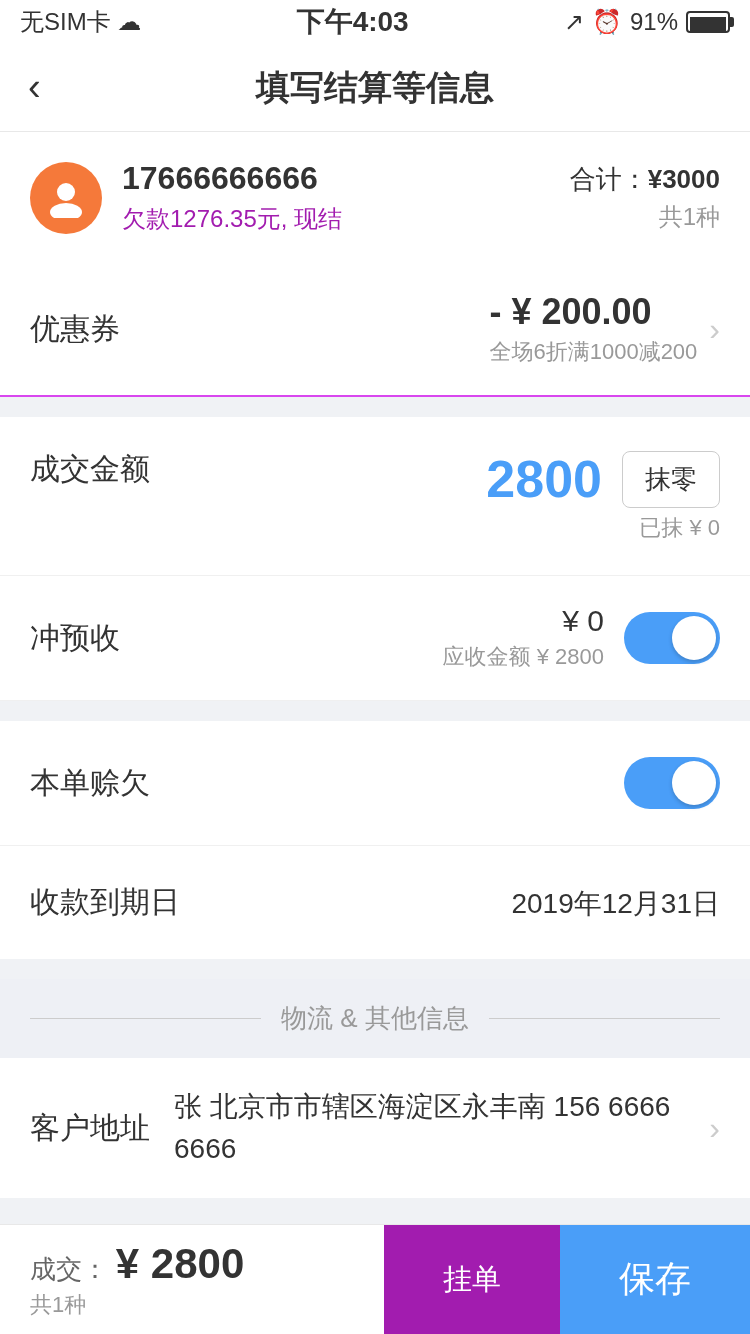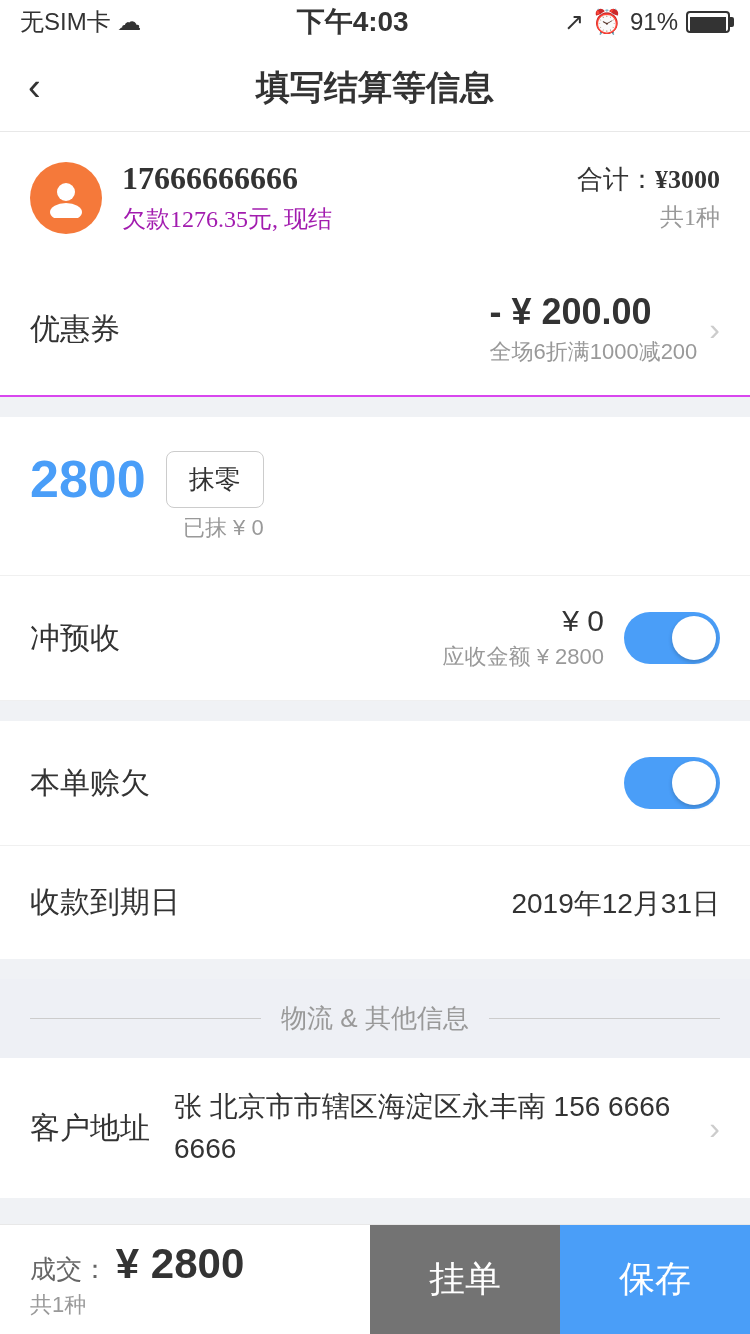--- a/index.html
+++ b/index.html
@@ -64,21 +64,20 @@
 
     
     .content {
       background: #f0f2f5;
     }
 
     
     .card {
       background: #fff;
       margin-bottom: 20px;
-      font-family: Liberation Serif, serif;
     }
 
     
     .user-info-section {
       background: #fff;
       padding: 28px 30px;
       display: flex;
       align-items: center;
       justify-content: space-between;
       margin-bottom: 0;
@@ -299,25 +298,25 @@
       font-size: 42px;
       font-weight: 700;
       color: #333;
     }
     .bottom-count {
       font-size: 22px;
       color: #999;
       margin-top: 2px;
     }
     .btn-pending {
-      width: 190px;
+      width: 176px;
       height: 110px;
-      background: #737373;
+      background: #a21caf;
       color: #fff;
-      font-size: 36px;
+      font-size: 29px;
       font-weight: 500;
       display: flex;
       align-items: center;
       justify-content: center;
       cursor: pointer;
     }
     .btn-save {
       width: 190px;
       height: 110px;
       background: #4a9ef8;
@@ -388,20 +387,21 @@
         <div class="coupon-amount">- ¥ 200.00</div>
         <div class="coupon-desc">全场6折满1000减200</div>
       </div>
       <span class="chevron-right">›</span>
     </div>
   </div>
 
   <div class="gray-block"></div>
 
   <div class="section-row" style="align-items:flex-start; padding: 32px 30px;">
+    <span class="row-label">成交金额</span>
     <div style="display:flex; flex-direction:column; align-items:flex-end;">
       <div style="display:flex; align-items:center; gap:20px;">
         <span class="deal-amount-value">2800</span>
         <button class="round-btn">抹零</button>
       </div>
       <div class="deal-sub">已抹  ¥ 0</div>
     </div>
   </div>
 
   <div class="section-row" style="padding: 28px 30px;">

